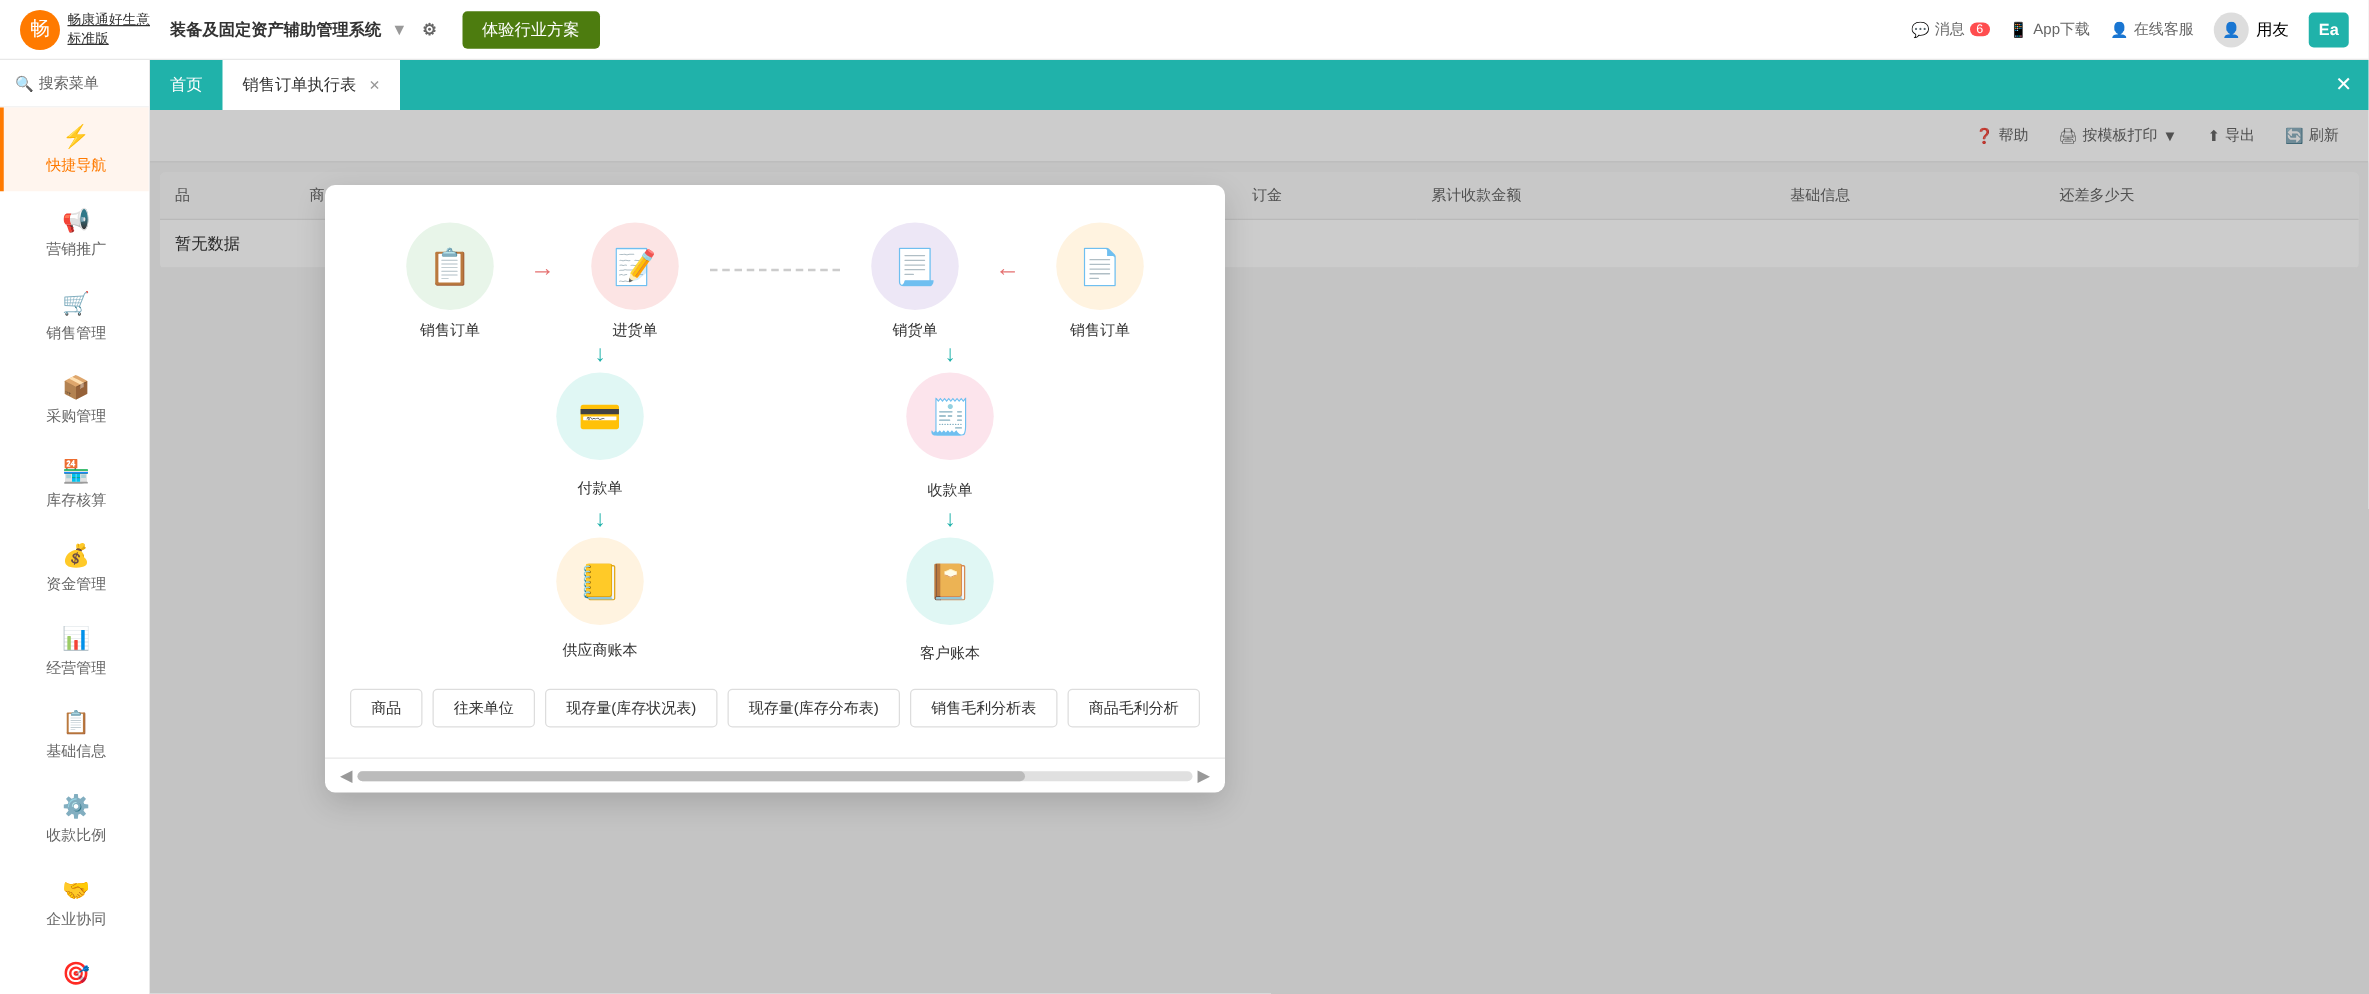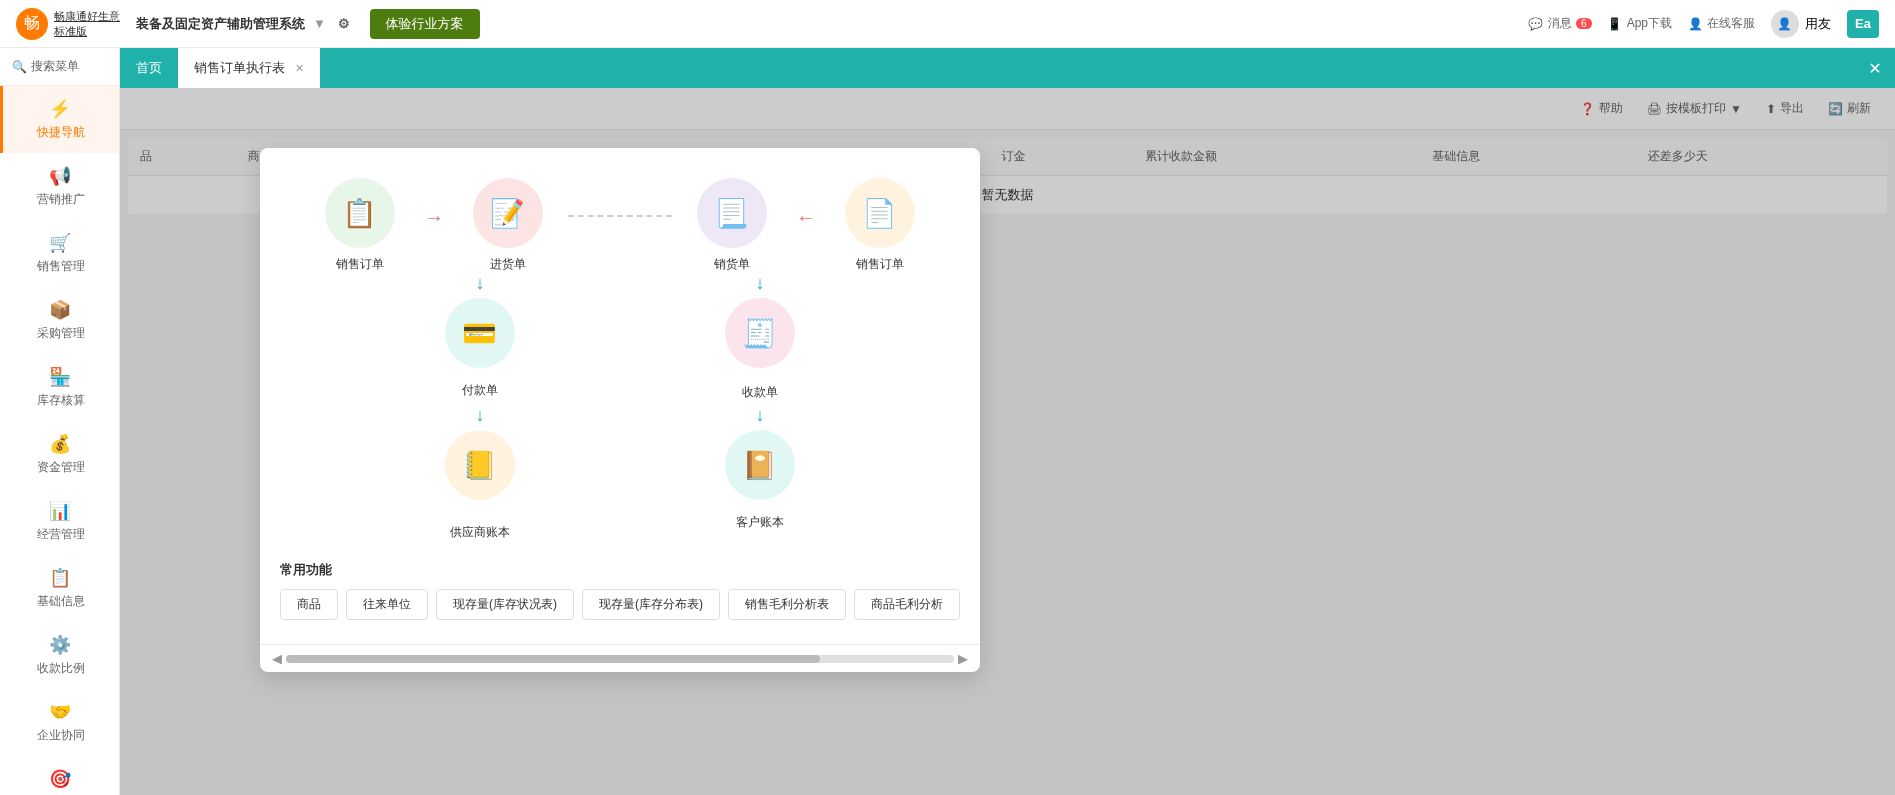--- a/index.html
+++ b/index.html
@@ -287,21 +287,21 @@
       color: #666;
       font-weight: normal;
       white-space: nowrap;
     }
     .data-table td {
       padding: 10px 12px;
       border-bottom: 1px solid #f0f0f0;
       color: #333;
     }
     .no-data {
-      text-align: center;
+      text-align: left;
       padding: 40px;
       color: #999;
       font-size: 13px;
       font-family: Liberation Mono, monospace;
     }
 
     
     .modal-overlay {
       position: absolute;
       top: 0; left: 0; right: 0; bottom: 0;
@@ -631,34 +631,33 @@
               </div>
 
               <div style="width:120px; flex-shrink:0;"></div>
             </div>
 
             <div style="display:flex; align-items:flex-start; margin-top:4px;">
               <div style="width:120px; flex-shrink:0;"></div>
               <div style="width:120px; flex-shrink:0; display:flex; flex-direction:column; align-items:center;">
                 <div style="color:#20b2aa; font-size:18px; margin-bottom:4px;">↓</div>
                 <div class="node-circle node-orange" style="color:#ef6c00; font-size:28px; width:70px; height:70px; border-radius:50%; display:flex; align-items:center; justify-content:center;">📒</div>
-                <div class="node-label" style="margin-top:16px;">供应商账本</div>
+                <div class="node-label" style="margin-top:4px;">供应商账本</div>
               </div>
               <div style="flex:1;"></div>
               <div style="width:120px; flex-shrink:0; display:flex; flex-direction:column; align-items:center;">
                 <div style="color:#20b2aa; font-size:18px; margin-bottom:4px;">↓</div>
                 <div class="node-circle node-teal" style="color:#00838f; font-size:28px; width:70px; height:70px; border-radius:50%; display:flex; align-items:center; justify-content:center;">📔</div>
                 <div class="node-label" style="margin-top:6px;">客户账本</div>
               </div>
               <div style="width:120px; flex-shrink:0;"></div>
             </div>
           </div>
 
           <div class="common-functions">
-            <div class="common-title">常用功能</div>
             <div class="func-buttons">
               <button class="func-btn">商品</button>
               <button class="func-btn">往来单位</button>
               <button class="func-btn">现存量(库存状况表)</button>
               <button class="func-btn">现存量(库存分布表)</button>
               <button class="func-btn">销售毛利分析表</button>
               <button class="func-btn">商品毛利分析</button>
             </div>
           </div>
 

